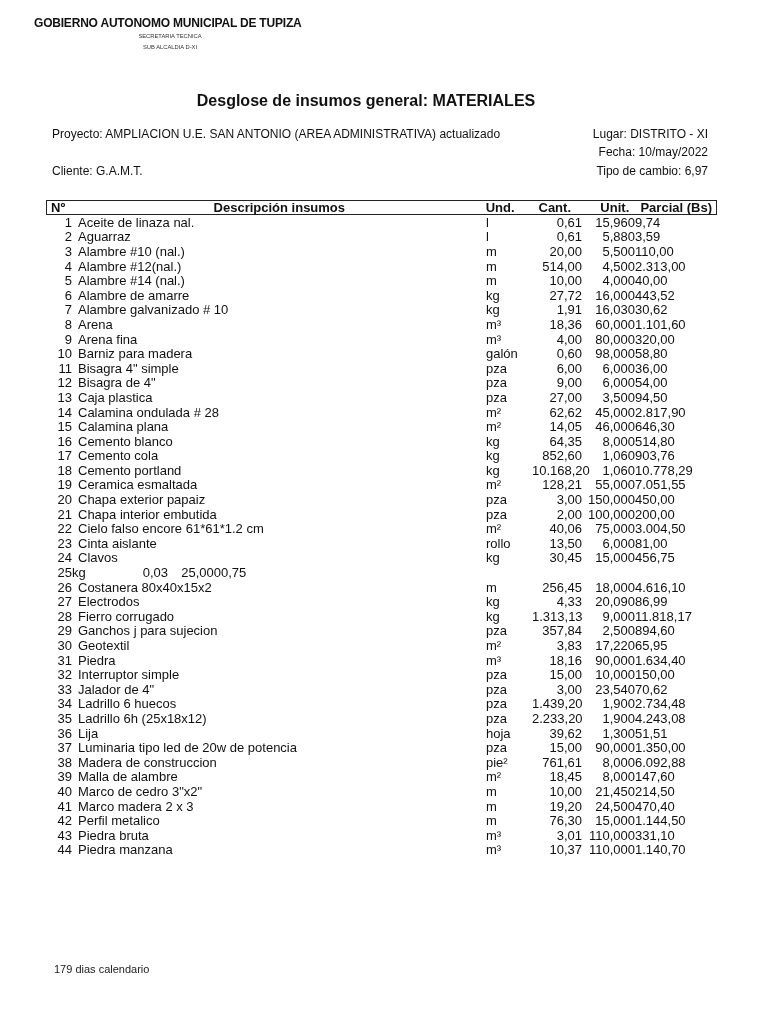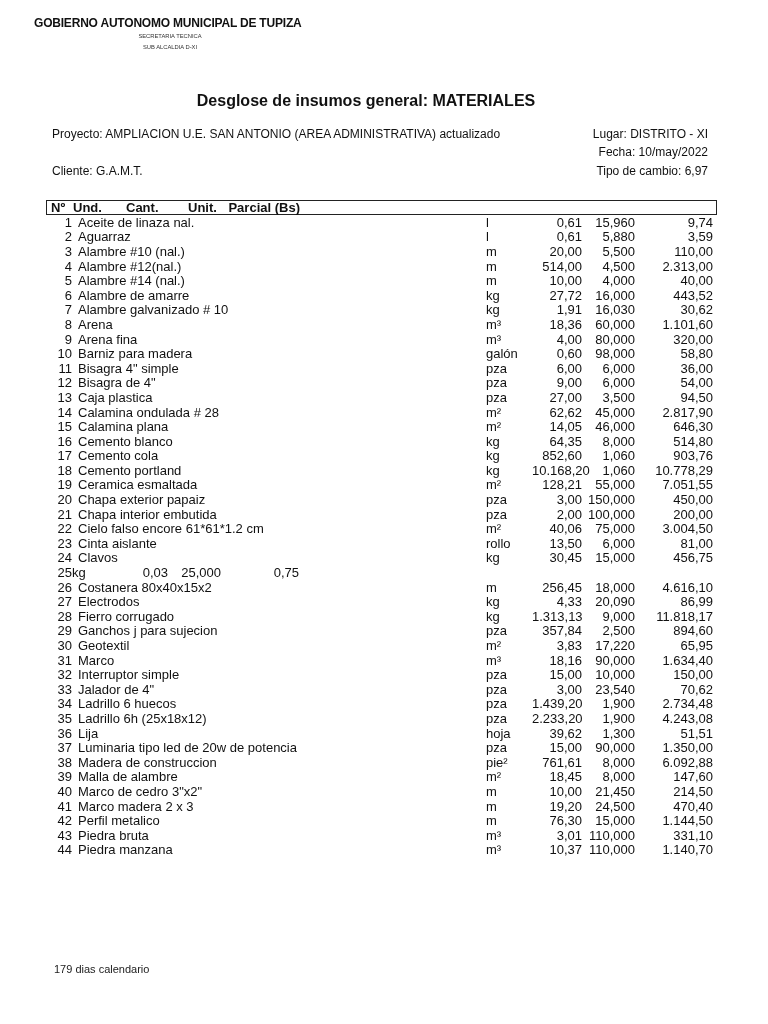--- a/index.html
+++ b/index.html
@@ -38,21 +38,21 @@
   }
   .row { display: flex; height: 14.6px; align-items: center; }
   .c-no { width: 26px; text-align: right; padding-right: 0; }
   .thead .c-no { text-align: left; padding-left: 4px; width: 26px; }
   .c-desc { width: 414px; padding-left: 6px; white-space: nowrap; }
   .thead .c-desc { text-align: center; padding-left: 0; width: 440px; }
   .thead .c-no + .c-desc { width: 414px; }
   .c-und { width: 46px; padding-left: 0; }
   .c-cant { width: 50px; text-align: right; }
   .c-unit { width: 53px; text-align: right; }
-  .c-parc { width: 82px; text-align: right; padding-right: 4px; }
+  .c-parc { width: 82px; padding-right: 4px; }
   .thead .c-und { padding-left: 0; }
   .thead .c-cant { text-align: left; padding-left: 7px; }
   .thead .c-unit { text-align: left; padding-left: 19px; }
   .thead .c-parc { text-align: right; }
 
   .footer {
     position: absolute; left: 54px; top: 963px;
     font-size: 11px; color: #222;
   }
 </style>
@@ -67,20 +67,21 @@
 
 <div class="meta meta-left" style="top:127px;">Proyecto: AMPLIACION  U.E. SAN ANTONIO (AREA ADMINISTRATIVA) actualizado</div>
 <div class="meta meta-left" style="top:164px;">Cliente: G.A.M.T.</div>
 <div class="meta meta-right" style="top:127px;">Lugar: DISTRITO - XI</div>
 <div class="meta meta-right" style="top:145px;">Fecha: 10/may/2022</div>
 <div class="meta meta-right" style="top:164px;">Tipo de cambio: 6,97</div>
 
 <div class="table">
   <div class="thead">
     <div class="c-no">Nº</div>
+    <div class="c-desc">Descripción insumos</div>
     <div class="c-und">Und.</div>
     <div class="c-cant">Cant.</div>
     <div class="c-unit">Unit.</div>
     <div class="c-parc">Parcial (Bs)</div>
   </div>
   <div id="tbody">
       <div class="row">
         <div class="c-no">1</div>
         <div class="c-desc">Aceite de linaza nal.</div>
         <div class="c-und">l</div>
@@ -314,21 +315,21 @@
       <div class="row">
         <div class="c-no">30</div>
         <div class="c-desc">Geotextil</div>
         <div class="c-und">m²</div>
         <div class="c-cant">3,83</div>
         <div class="c-unit">17,220</div>
         <div class="c-parc">65,95</div>
       </div>
       <div class="row">
         <div class="c-no">31</div>
-        <div class="c-desc">Marco</div>
+        <div class="c-desc">Piedra</div>
         <div class="c-und">m³</div>
         <div class="c-cant">18,16</div>
         <div class="c-unit">90,000</div>
         <div class="c-parc">1.634,40</div>
       </div>
       <div class="row">
         <div class="c-no">32</div>
         <div class="c-desc">Interruptor simple</div>
         <div class="c-und">pza</div>
         <div class="c-cant">15,00</div>

